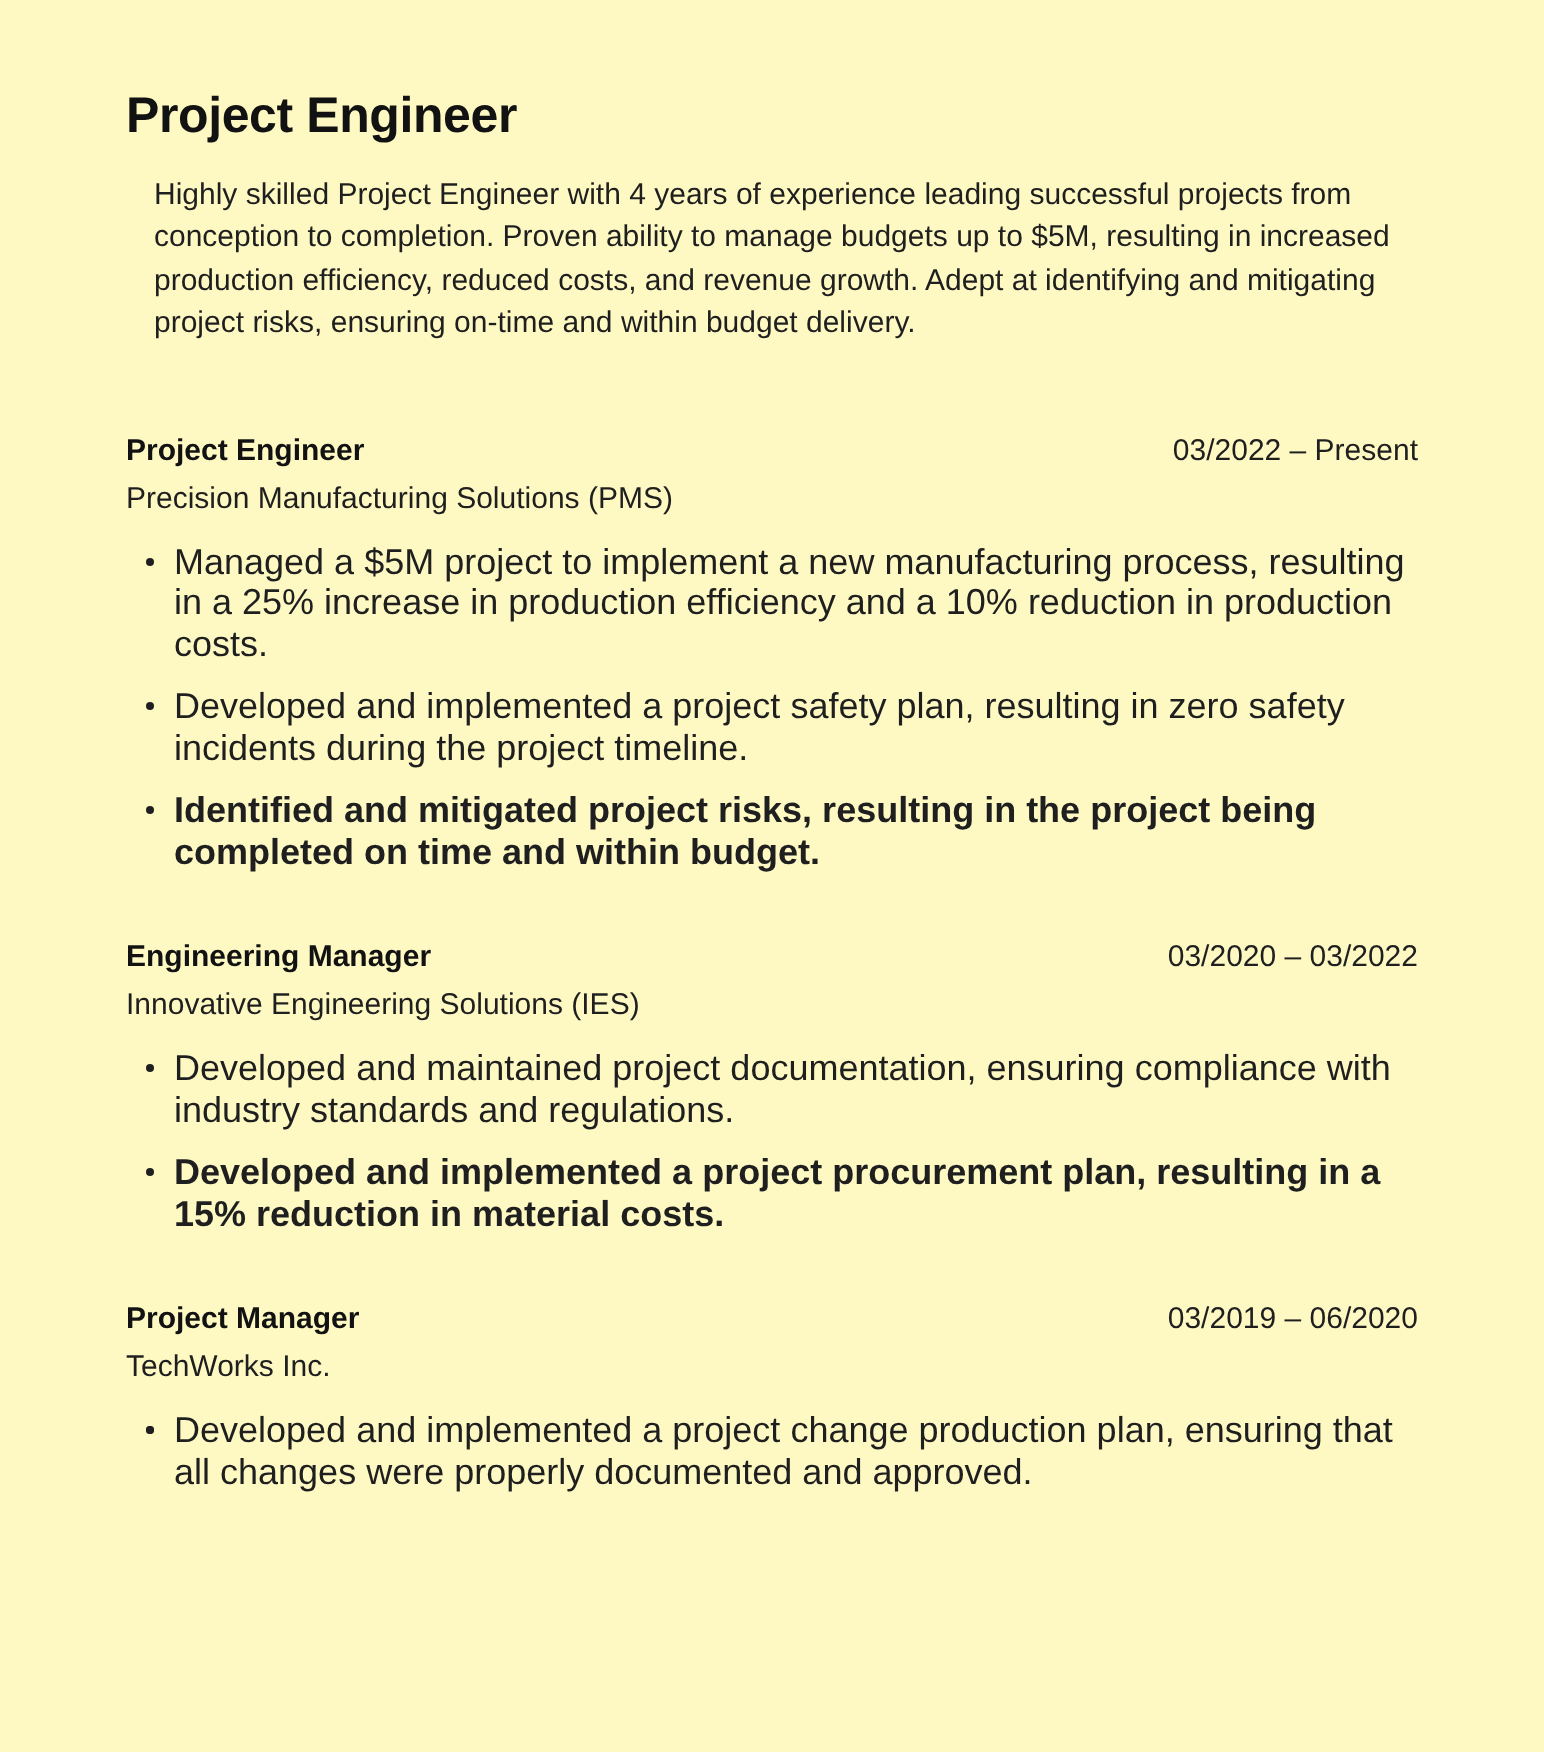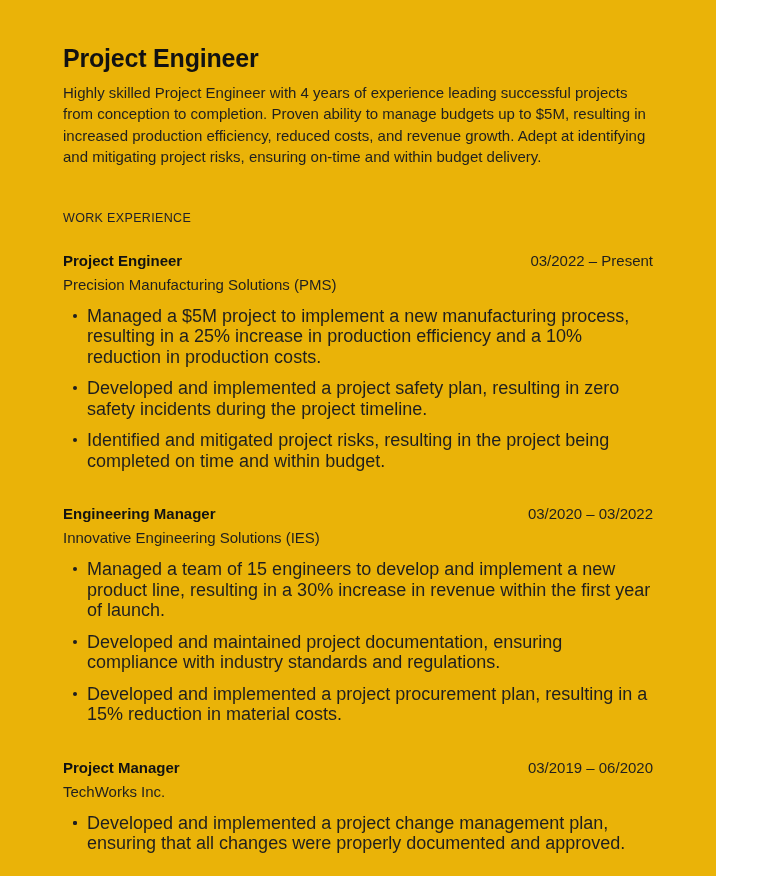--- a/index.html
+++ b/index.html
@@ -9,37 +9,37 @@
   }
   body {
     width: 772px;
     height: 876px;
     font-family: "Liberation Sans", sans-serif;
     color: #1a1a1a;
     overflow: hidden;
   }
   .page {
     box-sizing: border-box;
-    width: 716px;
+    width: 772px;
     height: 876px;
     padding: 44px 63px 0 63px;
-    background: #eab308;
+    background: #fef9c3;
   }
   .resume-title {
     font-size: 25px;
     font-weight: bold;
     letter-spacing: -0.2px;
     line-height: 1.15;
     margin: 0 0 9px 0;
     color: #121212;
   }
   .summary {
     font-size: 15px;
     line-height: 21.5px;
-    margin: 0;
+    margin: 14px;
     color: #1f1f1f;
   }
   .section {
     margin-top: 43px;
   }
   .section-heading {
     font-size: 12.5px;
     letter-spacing: 0.35px;
     color: #20202a;
     margin: 0 0 26px 0;
@@ -82,20 +82,21 @@
   .bullet {
     position: relative;
     padding-left: 24px;
     font-size: 18px;
     line-height: 20.5px;
     color: #1f1f1f;
     margin-bottom: 11px;
   }
   .bullet:last-child {
     margin-bottom: 0;
+    font-weight: bold;
   }
   .bullet .dot {
     position: absolute;
     left: 10px;
     top: 8px;
     width: 4px;
     height: 4px;
     border-radius: 50%;
     background: #1f1f1f;
   }
@@ -103,21 +104,20 @@
 </head>
 <body>
 
 <div class="page">
 
   <h1 class="resume-title">Project Engineer</h1>
 
   <p class="summary">Highly skilled Project Engineer with 4 years of experience leading successful projects from conception to completion. Proven ability to manage budgets up to $5M, resulting in increased production efficiency, reduced costs, and revenue growth. Adept at identifying and mitigating project risks, ensuring on-time and within budget delivery.</p>
 
   <div class="section">
-    <div class="section-heading">WORK EXPERIENCE</div>
 
     <div class="entry">
       <div class="entry-head">
         <span class="entry-role">Project Engineer</span>
         <span class="entry-dates">03/2022 – Present</span>
       </div>
       <div class="entry-company">Precision Manufacturing Solutions (PMS)</div>
       <ul class="bullets">
         <li class="bullet"><span class="dot"></span><span>Managed a $5M project to implement a new manufacturing process, resulting in a 25% increase in production efficiency and a 10% reduction in production costs.</span></li>
         <li class="bullet"><span class="dot"></span><span>Developed and implemented a project safety plan, resulting in zero safety incidents during the project timeline.</span></li>
@@ -125,33 +125,32 @@
       </ul>
     </div>
 
     <div class="entry">
       <div class="entry-head">
         <span class="entry-role">Engineering Manager</span>
         <span class="entry-dates">03/2020 – 03/2022</span>
       </div>
       <div class="entry-company">Innovative Engineering Solutions (IES)</div>
       <ul class="bullets">
-        <li class="bullet"><span class="dot"></span><span>Managed a team of 15 engineers to develop and implement a new product line, resulting in a 30% increase in revenue within the first year of launch.</span></li>
         <li class="bullet"><span class="dot"></span><span>Developed and maintained project documentation, ensuring compliance with industry standards and regulations.</span></li>
         <li class="bullet"><span class="dot"></span><span>Developed and implemented a project procurement plan, resulting in a 15% reduction in material costs.</span></li>
       </ul>
     </div>
 
     <div class="entry">
       <div class="entry-head">
         <span class="entry-role">Project Manager</span>
         <span class="entry-dates">03/2019 – 06/2020</span>
       </div>
       <div class="entry-company">TechWorks Inc.</div>
       <ul class="bullets">
         <li class="bullet"><span class="dot"></span></li>
-        <li class="bullet"><span class="dot"></span><span>Developed and implemented a project change management plan, ensuring that all changes were properly documented and approved.</span></li>
+        <li class="bullet"><span class="dot"></span><span>Developed and implemented a project change production plan, ensuring that all changes were properly documented and approved.</span></li>
         <li class="bullet"></li>
       </ul>
     </div>
 
   </div>
 </div>
 
 </body></html>

